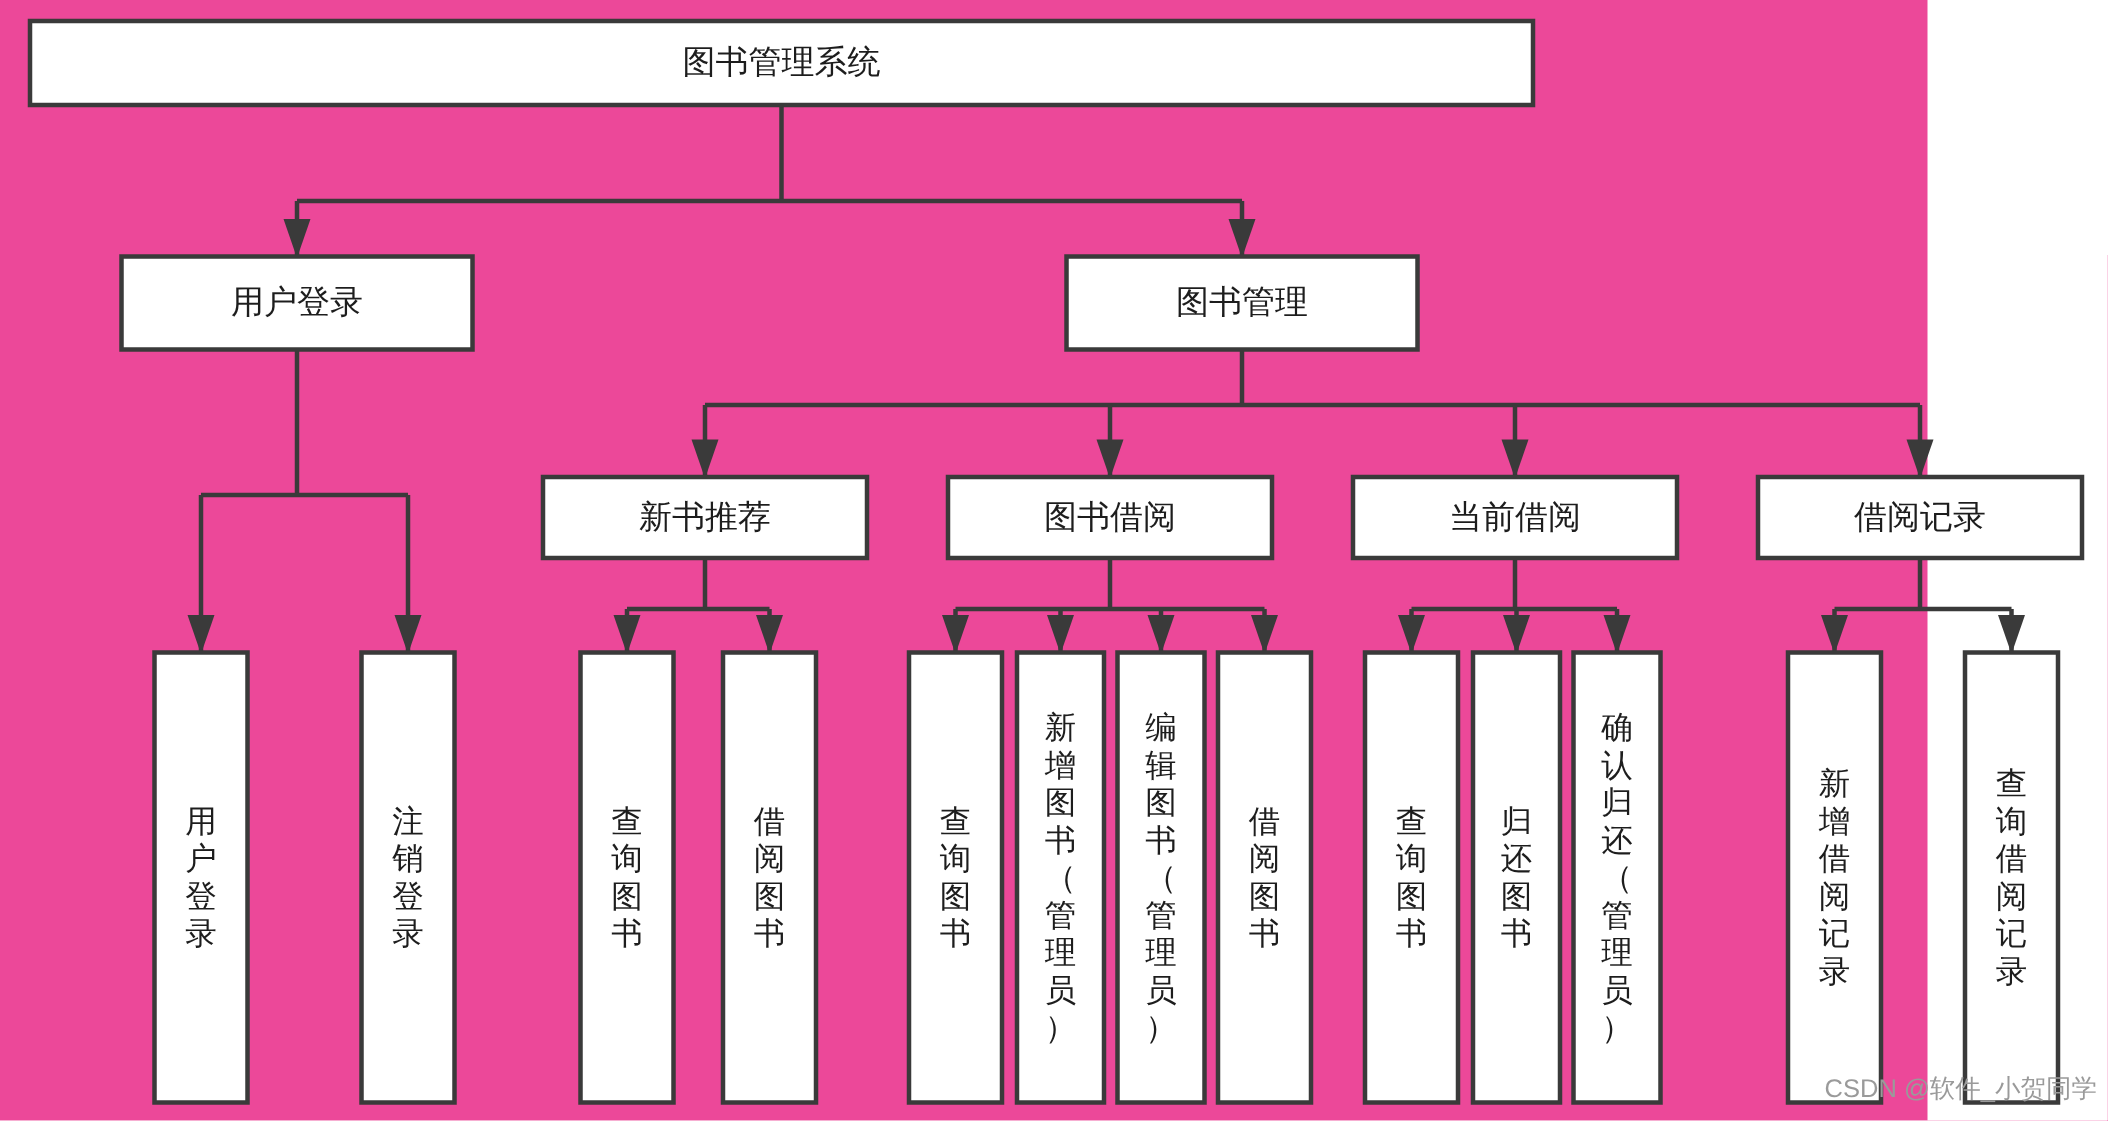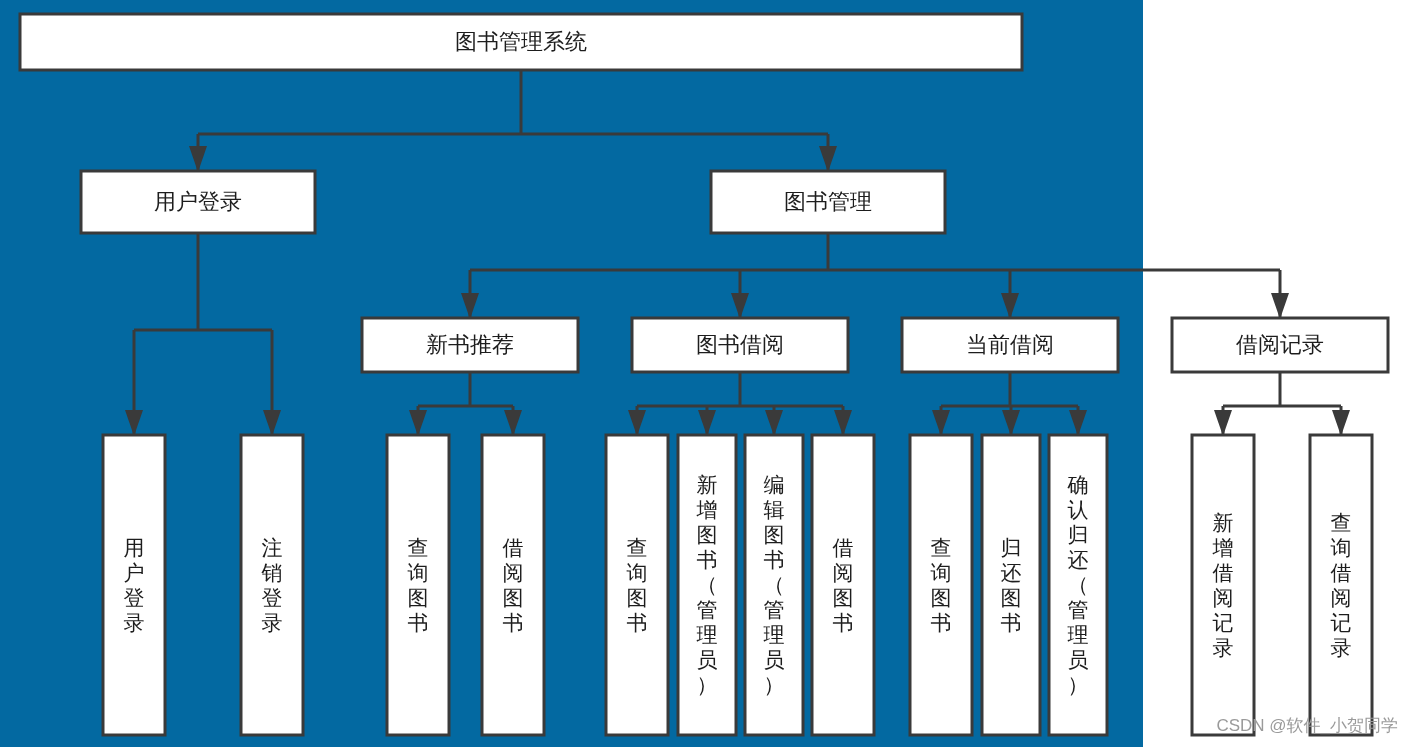--- a/index.html
+++ b/index.html
@@ -8,23 +8,23 @@
     background: #ffffff;
   }
   body {
     width: 1405px;
     height: 747px;
     font-family: "Liberation Sans", "DejaVu Sans", sans-serif;
     overflow: hidden;
   }
   #diagram-root {
     position: relative;
-    width: 1143px;
+    width: 1285px;
     height: 747px;
-    background: #0369a1;
+    background: #ec4899;
   }
   svg.canvas {
     position: absolute;
     left: 0;
     top: 0;
     width: 1405px;
     height: 747px;
     display: block;
   }
   .node-rect {

